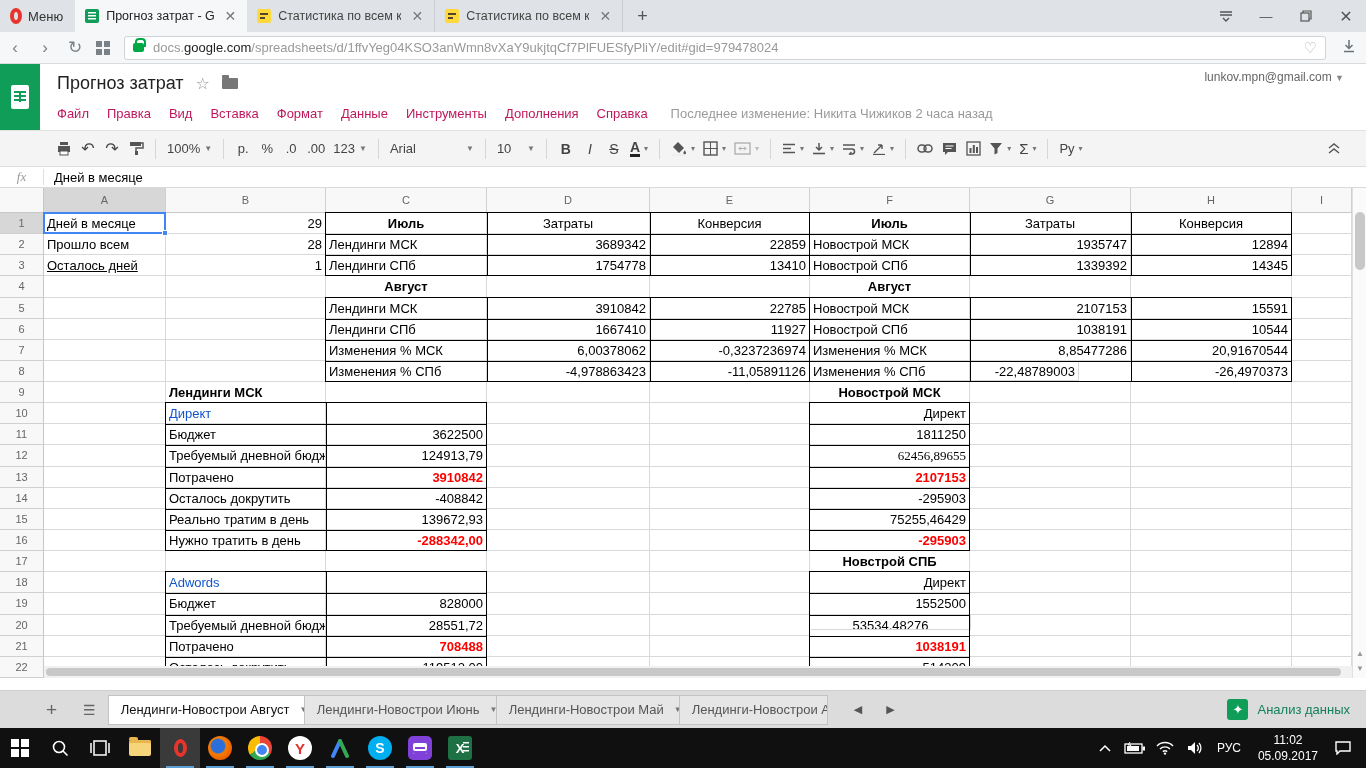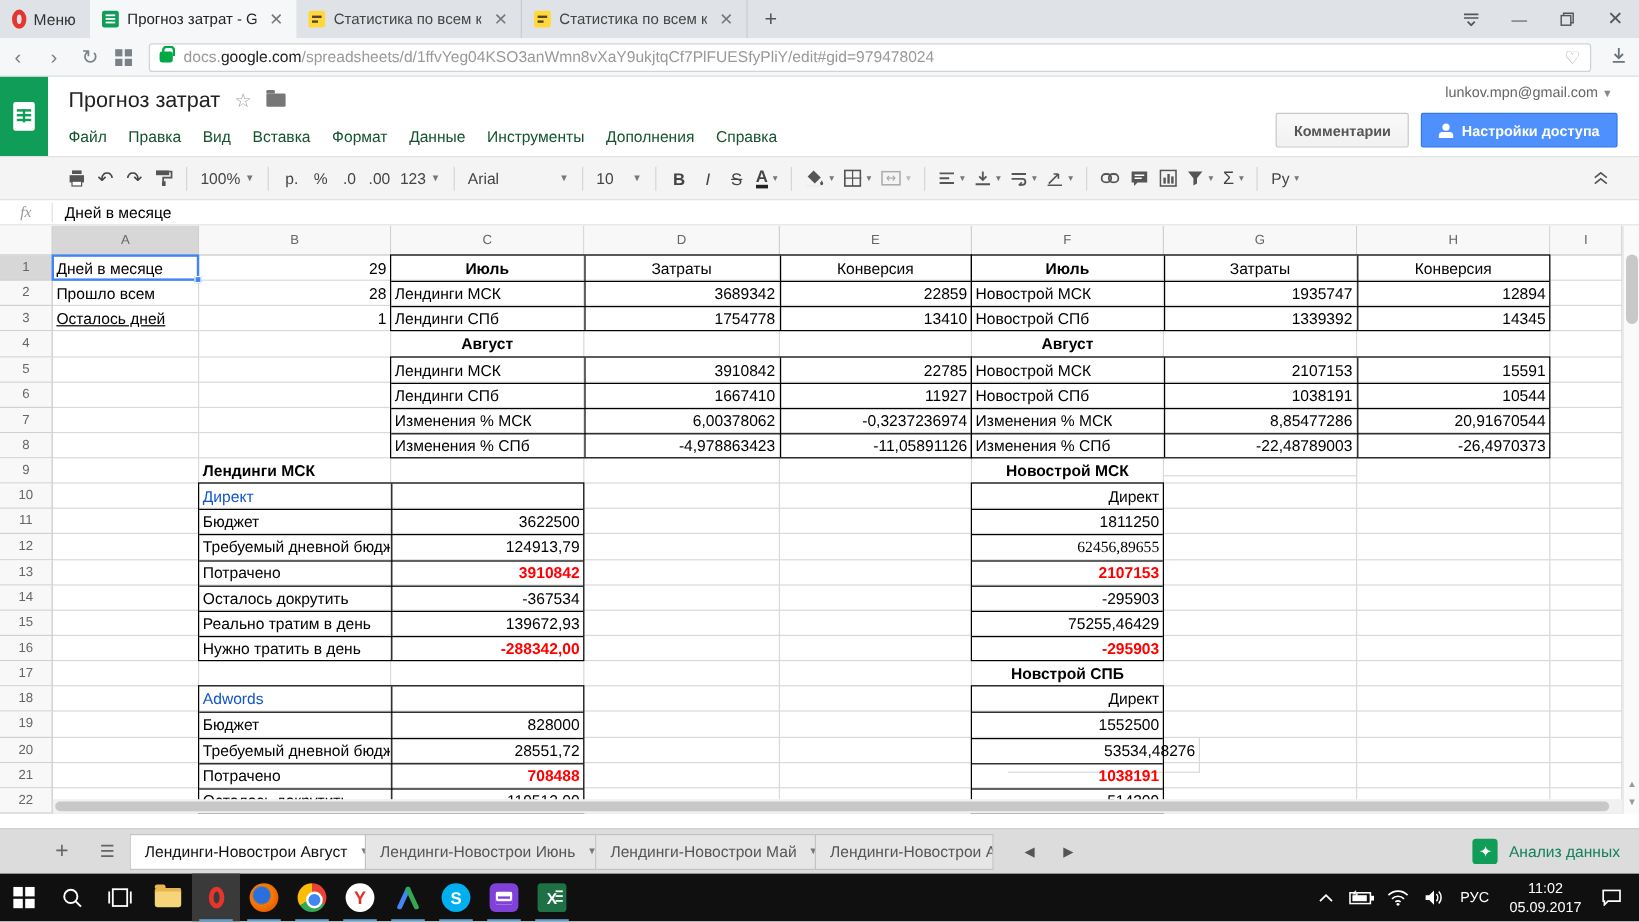--- a/index.html
+++ b/index.html
@@ -46,21 +46,21 @@
   #gs-logo .sheet-ico { width:18px; height:24px; background:#fff; border-radius:2px; position:relative; }
   #gs-logo .sheet-ico::after { content:""; position:absolute; left:3px; top:6px; width:12px; height:13px;
      background:linear-gradient(#0f9d58,#0f9d58) 0 0/12px 2px no-repeat, linear-gradient(#0f9d58,#0f9d58) 0 4px/12px 2px no-repeat,
                 linear-gradient(#0f9d58,#0f9d58) 0 8px/12px 2px no-repeat, linear-gradient(#0f9d58,#0f9d58) 5px 0/2px 11px no-repeat; }
   #gs-title-row { position:absolute; left:57px; top:9px; display:flex; align-items:center; gap:12px; }
   #doc-title { font-size:18px; color:#222; }
   .star { color:#999; font-size:16px; }
   .folder-ico { width:16px; height:11px; background:#777; border-radius:1px; position:relative; }
   .folder-ico::before { content:""; position:absolute; top:-3px; left:0; width:7px; height:3px; background:#777; border-radius:1px 1px 0 0; }
   #menu-bar { position:absolute; left:48px; top:38px; display:flex; align-items:center; }
-  .menu-item { font-size:13px; color:#14532d; padding:4px 9px; }
+  .menu-item { font-size:13px; color:#be185d; padding:4px 9px; }
   #last-edit { font-size:13px; color:#9a9a9a; margin-left:14px; }
   #account-line { position:absolute; right:22px; top:6px; font-size:12px; color:#666; }
   #account-line .dd { font-size:9px; color:#888; }
   #hdr-buttons { position:absolute; right:18px; top:30px; display:flex; gap:10px; }
   #comments-btn { height:29px; padding:0 14px; background:linear-gradient(#f9f9f9,#f1f1f1); border:1px solid #c6c6c6; border-radius:2px; font-size:12px; font-weight:bold; color:#555; display:flex; align-items:center; }
   #share-btn { height:29px; padding:0 14px; background:#4d90fe; border:1px solid #3079ed; border-radius:2px; font-size:12px; font-weight:bold; color:#fff; display:flex; align-items:center; gap:7px; }
   .person-ico { width:12px; height:12px; position:relative; }
   .person-ico::before { content:""; position:absolute; top:0; left:3px; width:6px; height:6px; background:#fff; border-radius:50%; }
   .person-ico::after { content:""; position:absolute; bottom:0; left:0; width:12px; height:5px; background:#fff; border-radius:3px 3px 0 0; }
 
@@ -219,29 +219,23 @@
           <span class="menu-item">Файл</span>
           <span class="menu-item">Правка</span>
           <span class="menu-item">Вид</span>
           <span class="menu-item">Вставка</span>
           <span class="menu-item">Формат</span>
           <span class="menu-item">Данные</span>
           <span class="menu-item">Инструменты</span>
           <span class="menu-item">Дополнения</span>
           <span class="menu-item">Справка</span>
         </span>
+      <span id="last-edit">Последнее изменение: Никита Чижиков 2 часа назад</span>
     </div>
     <div id="account-line"><span>lunkov.mpn@gmail.com</span> <span class="dd">▼</span></div>
-    <div id="hdr-buttons">
-      <div id="comments-btn">Комментарии</div>
-      <div id="share-btn">
-        <span class="person-ico"></span>
-        <span>Настройки доступа</span>
-      </div>
-    </div>
   </div>
 
   <div id="gstoolbar">
     <span class="tbi">
         <svg width="16" height="15" viewBox="0 0 16 15">
           <rect x="2" y="5" width="12" height="6" fill="#555"></rect>
           <rect x="4" y="1" width="8" height="3" fill="#555"></rect>
           <rect x="4" y="10" width="8" height="4" fill="#fff" stroke="#555"></rect>
         </svg>
       </span>
@@ -448,21 +442,21 @@
         <div class="cell al-r" style="left: 487px; width: 163px; top: 151.816px; height: 21.136px; line-height: 21.136px;">6,00378062</div>
         <div class="cell al-r" style="left: 650px; width: 160px; top: 151.816px; height: 21.136px; line-height: 21.136px;">-0,3237236974</div>
         <div class="cell" style="left: 810px; width: 160px; top: 151.816px; height: 21.136px; line-height: 21.136px;">Изменения % МСК</div>
         <div class="cell al-r" style="left: 970px; width: 161px; top: 151.816px; height: 21.136px; line-height: 21.136px;">8,85477286</div>
         <div class="cell al-r" style="left: 1131px; width: 161px; top: 151.816px; height: 21.136px; line-height: 21.136px;">20,91670544</div>
         <div class="rowhdr" style="top: 172.952px; height: 21.136px; line-height: 21.136px;">8</div>
         <div class="cell" style="left: 326px; width: 161px; top: 172.952px; height: 21.136px; line-height: 21.136px;">Изменения % СПб</div>
         <div class="cell al-r" style="left: 487px; width: 163px; top: 172.952px; height: 21.136px; line-height: 21.136px;">-4,978863423</div>
         <div class="cell al-r" style="left: 650px; width: 160px; top: 172.952px; height: 21.136px; line-height: 21.136px;">-11,05891126</div>
         <div class="cell" style="left: 810px; width: 160px; top: 172.952px; height: 21.136px; line-height: 21.136px;">Изменения % СПб</div>
-        <div class="cell al-r" style="left: 970px; width: 161px; top: 172.952px; height: 36px; line-height: 21.136px;">-22,48789003</div>
+        <div class="cell al-r" style="left: 918px; width: 161px; top: 172.952px; height: 20px; line-height: 21.136px;">-22,48789003</div>
         <div class="cell al-r" style="left: 1131px; width: 161px; top: 172.952px; height: 21.136px; line-height: 21.136px;">-26,4970373</div>
         <div class="rowhdr" style="top: 194.088px; height: 21.136px; line-height: 21.136px;">9</div>
         <div class="cell bold" style="left: 166px; width: 160px; top: 194.088px; height: 21.136px; line-height: 21.136px;">Лендинги МСК</div>
         <div class="cell al-c bold" style="left: 810px; width: 160px; top: 194.088px; height: 21.136px; line-height: 21.136px;">Новострой МСК</div>
         <div class="rowhdr" style="top: 215.224px; height: 21.136px; line-height: 21.136px;">10</div>
         <div class="cell link" style="left: 166px; width: 160px; top: 215.224px; height: 21.136px; line-height: 21.136px;">Директ</div>
         <div class="cell" style="left: 326px; width: 161px; top: 215.224px; height: 21.136px; line-height: 21.136px;"></div>
         <div class="cell al-r" style="left: 810px; width: 160px; top: 215.224px; height: 21.136px; line-height: 21.136px;">Директ</div>
         <div class="rowhdr" style="top: 236.36px; height: 21.136px; line-height: 21.136px;">11</div>
         <div class="cell" style="left: 166px; width: 160px; top: 236.36px; height: 21.136px; line-height: 21.136px;">Бюджет</div>
@@ -471,21 +465,21 @@
         <div class="rowhdr" style="top: 257.496px; height: 21.136px; line-height: 21.136px;">12</div>
         <div class="cell" style="left: 166px; width: 160px; top: 257.496px; height: 21.136px; line-height: 21.136px;">Требуемый дневной бюдж</div>
         <div class="cell al-r" style="left: 326px; width: 161px; top: 257.496px; height: 21.136px; line-height: 21.136px;">124913,79</div>
         <div class="cell al-r" style="left: 810px; width: 160px; top: 257.496px; height: 21.136px; line-height: 21.136px; font-family: Liberation Serif, serif;">62456,89655</div>
         <div class="rowhdr" style="top: 278.632px; height: 21.136px; line-height: 21.136px;">13</div>
         <div class="cell" style="left: 166px; width: 160px; top: 278.632px; height: 21.136px; line-height: 21.136px;">Потрачено</div>
         <div class="cell al-r red" style="left: 326px; width: 161px; top: 278.632px; height: 21.136px; line-height: 21.136px;">3910842</div>
         <div class="cell al-r red" style="left: 810px; width: 160px; top: 278.632px; height: 21.136px; line-height: 21.136px;">2107153</div>
         <div class="rowhdr" style="top: 299.768px; height: 21.136px; line-height: 21.136px;">14</div>
         <div class="cell" style="left: 166px; width: 160px; top: 299.768px; height: 21.136px; line-height: 21.136px;">Осталось докрутить</div>
-        <div class="cell al-r" style="left: 326px; width: 161px; top: 299.768px; height: 21.136px; line-height: 21.136px;">-367534</div>
+        <div class="cell al-r" style="left: 326px; width: 161px; top: 299.768px; height: 21.136px; line-height: 21.136px;">-408842</div>
         <div class="cell al-r" style="left: 810px; width: 160px; top: 299.768px; height: 21.136px; line-height: 21.136px;">-295903</div>
         <div class="rowhdr" style="top: 320.904px; height: 21.136px; line-height: 21.136px;">15</div>
         <div class="cell" style="left: 166px; width: 160px; top: 320.904px; height: 21.136px; line-height: 21.136px;">Реально тратим в день</div>
         <div class="cell al-r" style="left: 326px; width: 161px; top: 320.904px; height: 21.136px; line-height: 21.136px;">139672,93</div>
         <div class="cell al-r" style="left: 810px; width: 160px; top: 320.904px; height: 21.136px; line-height: 21.136px;">75255,46429</div>
         <div class="rowhdr" style="top: 342.04px; height: 21.136px; line-height: 21.136px;">16</div>
         <div class="cell" style="left: 166px; width: 160px; top: 342.04px; height: 21.136px; line-height: 21.136px;">Нужно тратить в день</div>
         <div class="cell al-r red" style="left: 326px; width: 161px; top: 342.04px; height: 21.136px; line-height: 21.136px;">-288342,00</div>
         <div class="cell al-r red" style="left: 810px; width: 160px; top: 342.04px; height: 21.136px; line-height: 21.136px;">-295903</div>
         <div class="rowhdr" style="top: 363.176px; height: 21.136px; line-height: 21.136px;">17</div>
@@ -494,21 +488,21 @@
         <div class="cell link" style="left: 166px; width: 160px; top: 384.312px; height: 21.136px; line-height: 21.136px;">Adwords</div>
         <div class="cell" style="left: 326px; width: 161px; top: 384.312px; height: 21.136px; line-height: 21.136px;"></div>
         <div class="cell al-r" style="left: 810px; width: 160px; top: 384.312px; height: 21.136px; line-height: 21.136px;">Директ</div>
         <div class="rowhdr" style="top: 405.448px; height: 21.136px; line-height: 21.136px;">19</div>
         <div class="cell" style="left: 166px; width: 160px; top: 405.448px; height: 21.136px; line-height: 21.136px;">Бюджет</div>
         <div class="cell al-r" style="left: 326px; width: 161px; top: 405.448px; height: 21.136px; line-height: 21.136px;">828000</div>
         <div class="cell al-r" style="left: 810px; width: 160px; top: 405.448px; height: 21.136px; line-height: 21.136px;">1552500</div>
         <div class="rowhdr" style="top: 426.584px; height: 21.136px; line-height: 21.136px;">20</div>
         <div class="cell" style="left: 166px; width: 160px; top: 426.584px; height: 21.136px; line-height: 21.136px;">Требуемый дневной бюдж</div>
         <div class="cell al-r" style="left: 326px; width: 161px; top: 426.584px; height: 21.136px; line-height: 21.136px;">28551,72</div>
-        <div class="cell al-r" style="left: 840px; width: 160px; top: 426.584px; height: 29px; line-height: 21.136px;">53534,48276</div>
+        <div class="cell al-r" style="left: 811px; width: 160px; top: 426.584px; height: 15px; line-height: 21.136px; text-align: center;">53534,48276</div>
         <div class="rowhdr" style="top: 447.72px; height: 21.136px; line-height: 21.136px;">21</div>
         <div class="cell" style="left: 166px; width: 160px; top: 447.72px; height: 21.136px; line-height: 21.136px;">Потрачено</div>
         <div class="cell al-r red" style="left: 326px; width: 161px; top: 447.72px; height: 21.136px; line-height: 21.136px;">708488</div>
         <div class="cell al-r red" style="left: 810px; width: 160px; top: 447.72px; height: 21.136px; line-height: 21.136px;">1038191</div>
         <div class="rowhdr" style="top: 468.856px; height: 21.136px; line-height: 21.136px;">22</div>
         <div class="cell" style="left: 166px; width: 160px; top: 468.856px; height: 21.136px; line-height: 21.136px;">Осталось докрутить</div>
         <div class="cell al-r" style="left: 326px; width: 161px; top: 468.856px; height: 21.136px; line-height: 21.136px;">119512,00</div>
         <div class="cell al-r" style="left: 810px; width: 160px; top: 468.856px; height: 21.136px; line-height: 21.136px;">514309</div>
         <div style="position: absolute; left: 44px; top: 25px; right: 14px; height: 464.992px; pointer-events: none; background-image: linear-gradient(to right, rgb(217, 217, 217) 1px, transparent 1px), linear-gradient(rgb(217, 217, 217) 1px, transparent 1px); background-size: 53.7px 21.136px; opacity: 0;"></div>
         <div class="cell" style="left: 44px; width: 122px; top: 88.408px; height: 21.136px;"></div>

